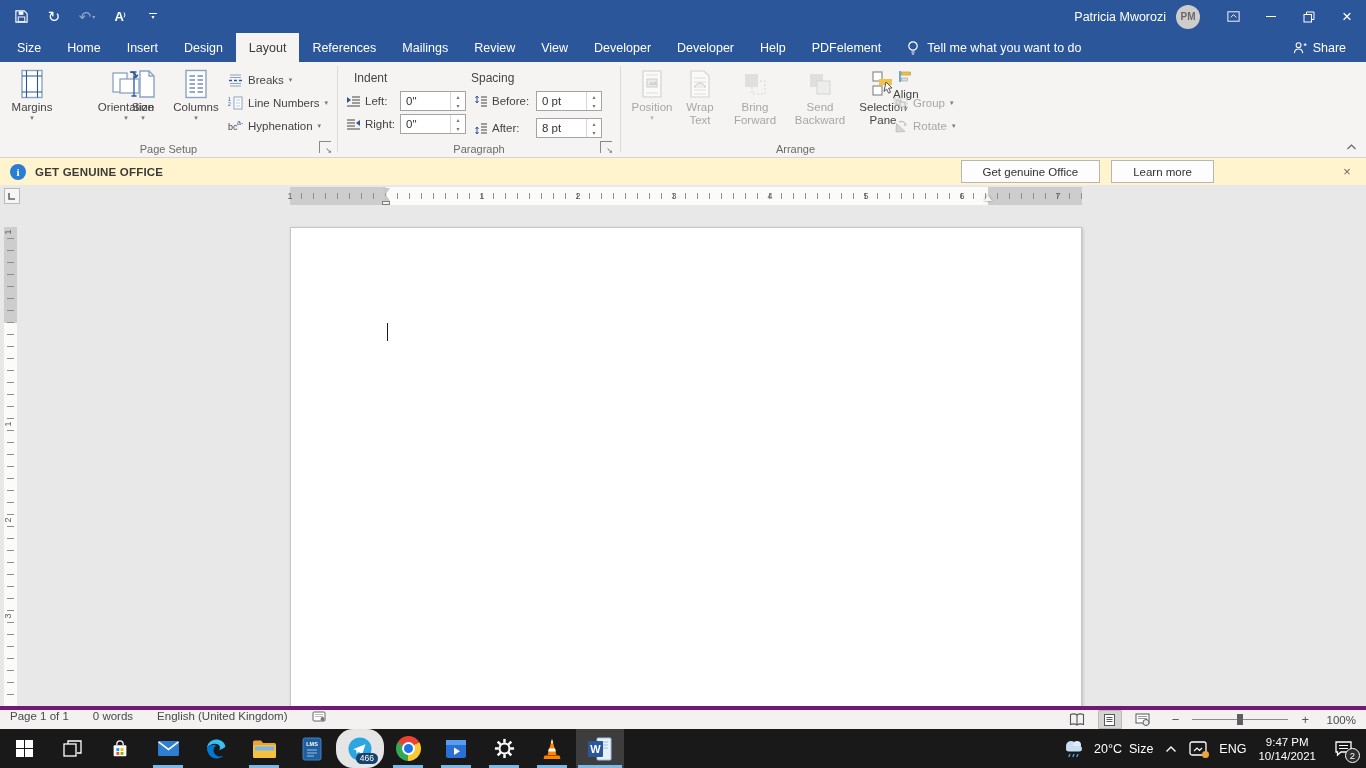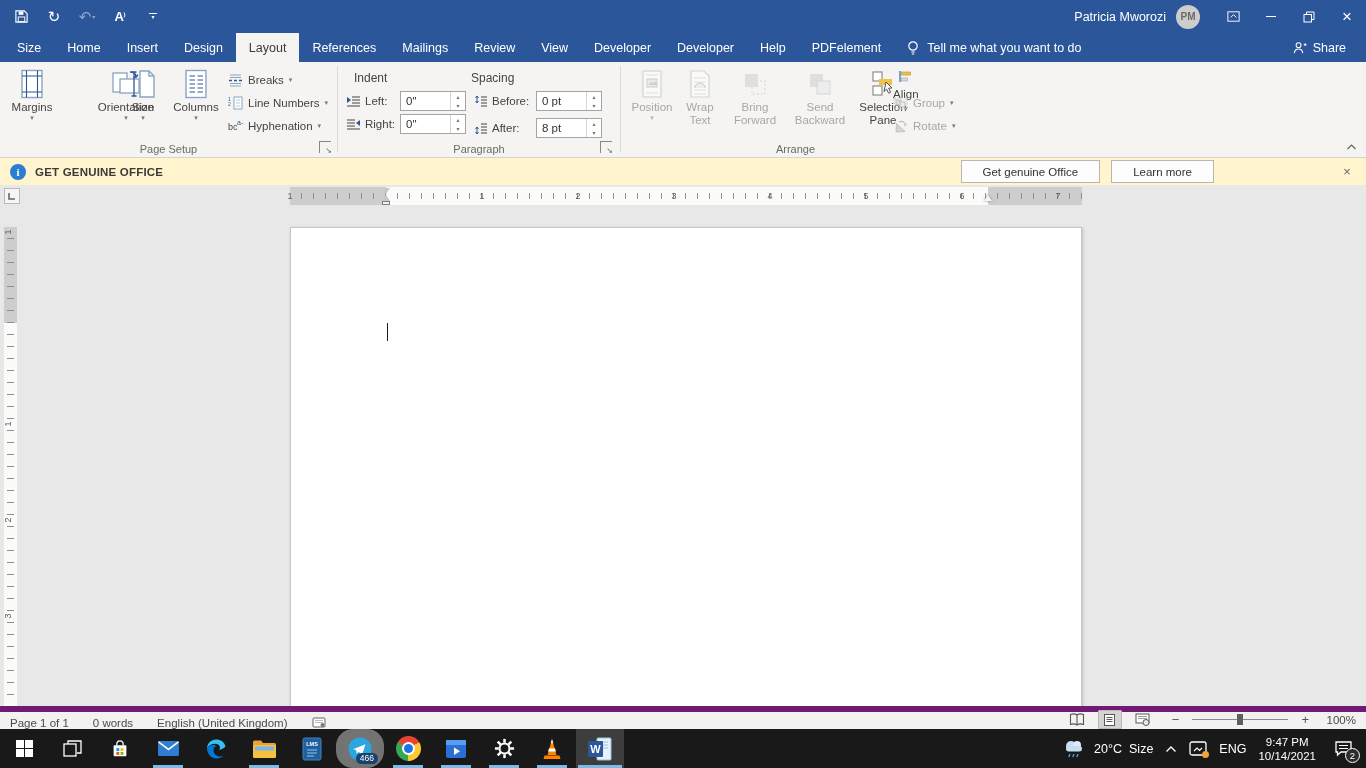--- a/index.html
+++ b/index.html
@@ -78,38 +78,38 @@
   .vticks{position:absolute;top:0;bottom:0;left:3px;right:3px;
           background-image:repeating-linear-gradient(to bottom,transparent 0,transparent 11px,#8e8e8e 11px,#8e8e8e 12px);}
   .vnum{position:absolute;left:1px;font-size:9px;color:#5c5c5c;transform:rotate(-90deg);line-height:10px;}
   .page{position:absolute;left:290px;top:42px;width:792px;bottom:-6px;background:#fff;
         border:1px solid #c6c6c6;box-shadow:1px 1px 3px rgba(0,0,0,.18);box-sizing:border-box;}
   .caret{position:absolute;left:96px;top:95px;width:1.4px;height:18px;background:#1a1a1a;}
   .mk{position:absolute;width:0;height:0;}
   .mk-box{position:absolute;width:8px;height:4px;background:#f2f2f2;border:1px solid #7f7f7f;box-sizing:border-box;}
 
   
-  .statusbar{position:absolute;left:0;right:0;bottom:39px;height:23px;background:#f3f2f1;border-top:6px solid #701a75;
-             display:flex;align-items:flex-end;font-size:11.5px;color:#4a4a4a;padding:0 10px;box-sizing:border-box;}
+  .statusbar{position:absolute;left:0;right:0;bottom:39px;height:23px;background:#f3f2f1;border-top:4px solid #701a75;
+             display:flex;align-items:flex-start;font-size:11.5px;color:#4a4a4a;padding:0 10px;box-sizing:border-box;}
   .st-item{margin-right:24px;display:flex;align-items:center;}
   .st-right{margin-left:auto;display:flex;align-items:center;gap:9px;}
   .viewbtn{width:24px;height:19px;display:flex;align-items:center;justify-content:center;border-radius:1px;}
   .viewbtn.sel{background:#d6d4d2;border:1px solid #bdbbb9;box-sizing:border-box;}
   .zoomtrack{width:96px;height:1px;background:#8a8a8a;position:relative;margin:0 4px;}
   .zoomthumb{position:absolute;left:45px;top:-5px;width:6px;height:11px;background:#606060;}
   .zoompct{width:38px;text-align:right;}
   .zsign{font-size:13px;color:#555;}
 
   
   .taskbar{position:absolute;left:0;right:0;bottom:0;height:39px;background:#191919;display:flex;align-items:stretch;color:#fff;}
   .tbtn{width:48px;display:flex;align-items:center;justify-content:center;position:relative;}
   .tbtn.open::after{content:"";position:absolute;left:9px;right:9px;bottom:0;height:3px;background:#7cb8e8;}
   .tbtn.activewin{background:rgba(255,255,255,.16);}
   .tbtn.activewin::after{left:2px;right:2px;}
-  .tbtn.attention{background:#737373;border-radius:17px;}
+  .tbtn.attention{background:#e5e5e5;border-radius:17px;}
   .badge466{position:absolute;right:6px;bottom:4px;background:#17426b;color:#fff;font-size:8.5px;
             border-radius:7px;padding:1px 4px;line-height:9px;}
   .tray{margin-left:auto;display:flex;align-items:center;gap:12px;padding-right:8px;font-size:12.5px;}
   .weather{display:flex;align-items:center;gap:7px;}
   .clock{display:flex;flex-direction:column;align-items:center;font-size:11.5px;line-height:14px;}
   .notifwrap{position:relative;width:30px;height:30px;display:flex;align-items:center;justify-content:center;}
   .nbadge{position:absolute;right:-2px;bottom:1px;width:15px;height:15px;border-radius:50%;background:#2d2d2d;
           border:1px solid #fff;color:#fff;font-size:9.5px;display:flex;align-items:center;justify-content:center;box-sizing:border-box;}
   .chrome{width:25px;height:25px;border-radius:50%;position:relative;
           background:conic-gradient(from 60deg,#fcc934 0 120deg,#34a853 0 240deg,#ea4335 0 360deg);}

